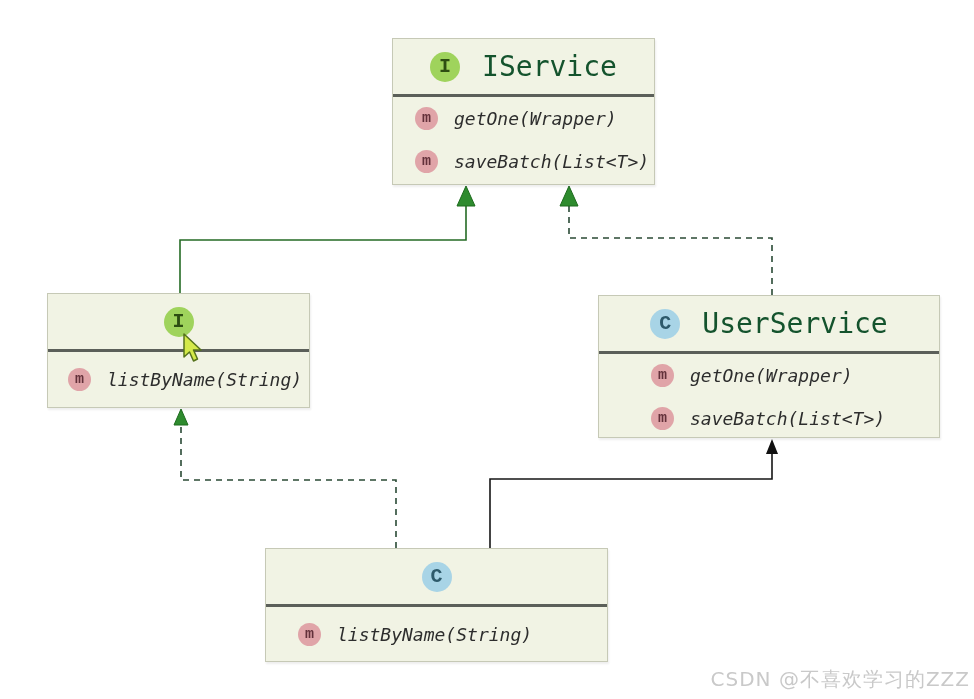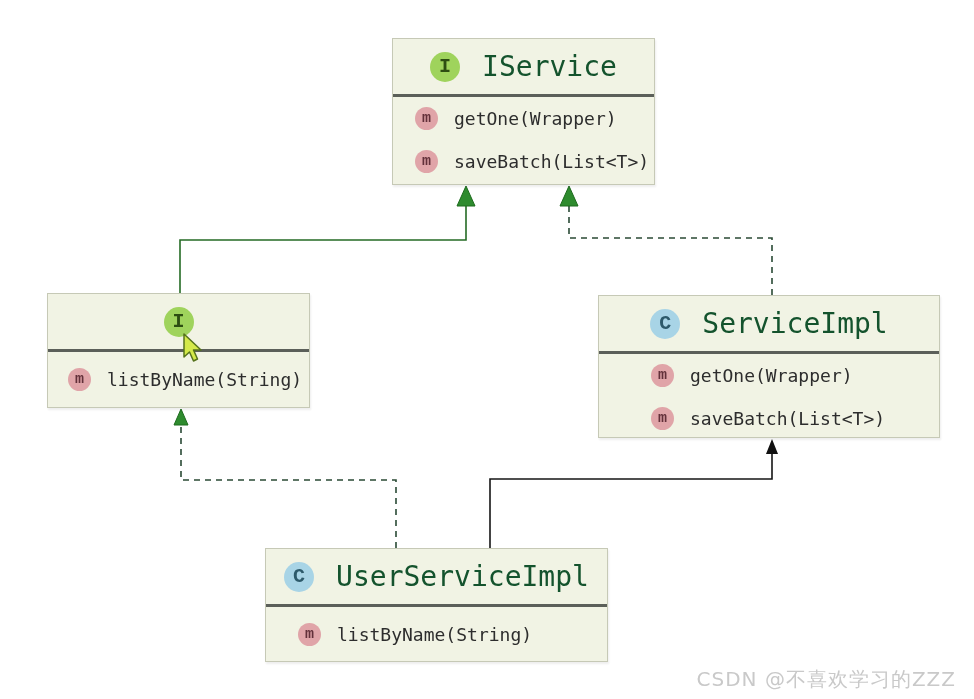--- a/index.html
+++ b/index.html
@@ -18,26 +18,26 @@
          font-weight:bold;flex:0 0 30px;}
   .ticon.i{background:#9fd35c;color:#2d4d12;}
   .ticon.c{background:#a8d4e6;color:#2d5a6b;}
   .methods{display:flex;flex-direction:column;justify-content:center;}
   .method{display:flex;align-items:center;gap:16px;}
   .rows2 .method{height:43px;}
   .rows1 .method{height:55px;}
   .micon{width:23px;height:23px;border-radius:50%;background:#e0a4a8;color:#63303a;
          display:flex;align-items:center;justify-content:center;
          font-family:"Liberation Mono", monospace;font-size:15px;font-weight:bold;flex:0 0 23px;}
-  .mtext{font-size:18px;color:#2d2d2d;white-space:nowrap;}
+  .mtext{font-size:18px;color:#2d2d2d;white-space:nowrap;font-style:italic;}
   #n-iservice .methods{padding-left:22px;}
   #n-userservice .methods{padding-left:20px;}
   #n-serviceimpl .methods{padding-left:52px;}
   #n-userserviceimpl .methods{padding-left:32px;}
-  .watermark{position:absolute;right:18px;bottom:6px;z-index:4;font-size:20px;
+  .watermark{position:absolute;right:4px;bottom:6px;z-index:4;font-size:20px;
              color:#c9c9c9;font-family:"DejaVu Sans", sans-serif;letter-spacing:1px;}
 </style>
 </head>
 <body>
 
 <div class="stage">
 
   <svg class="layer edges">
 
     <g>
@@ -86,38 +86,37 @@
       <div class="method">
         <span class="micon">m</span>
         <span class="mtext">listByName(String)</span>
       </div>
     </div>
   </div>
 
   <div class="box" id="n-serviceimpl" style="left:598px;top:295px;width:342px;height:143px">
     <div class="hdr">
       <span class="ticon c">C</span>
-      <span class="title">ServiceImpl</span>
+      <span class="title">UserService</span>
     </div>
     <div class="methods rows2">
       <div class="method">
         <span class="micon">m</span>
         <span class="mtext">getOne(Wrapper)</span>
       </div>
       <div class="method">
         <span class="micon">m</span>
         <span class="mtext">saveBatch(List&lt;T&gt;)</span>
       </div>
     </div>
   </div>
 
   <div class="box" id="n-userserviceimpl" style="left:265px;top:548px;width:343px;height:114px">
     <div class="hdr">
       <span class="ticon c">C</span>
-      <span class="title">UserServiceImpl</span>
     </div>
     <div class="methods rows1">
       <div class="method">
         <span class="micon">m</span>
         <span class="mtext">listByName(String)</span>
       </div>
     </div>
   </div>
 
   <svg class="layer overlay">

